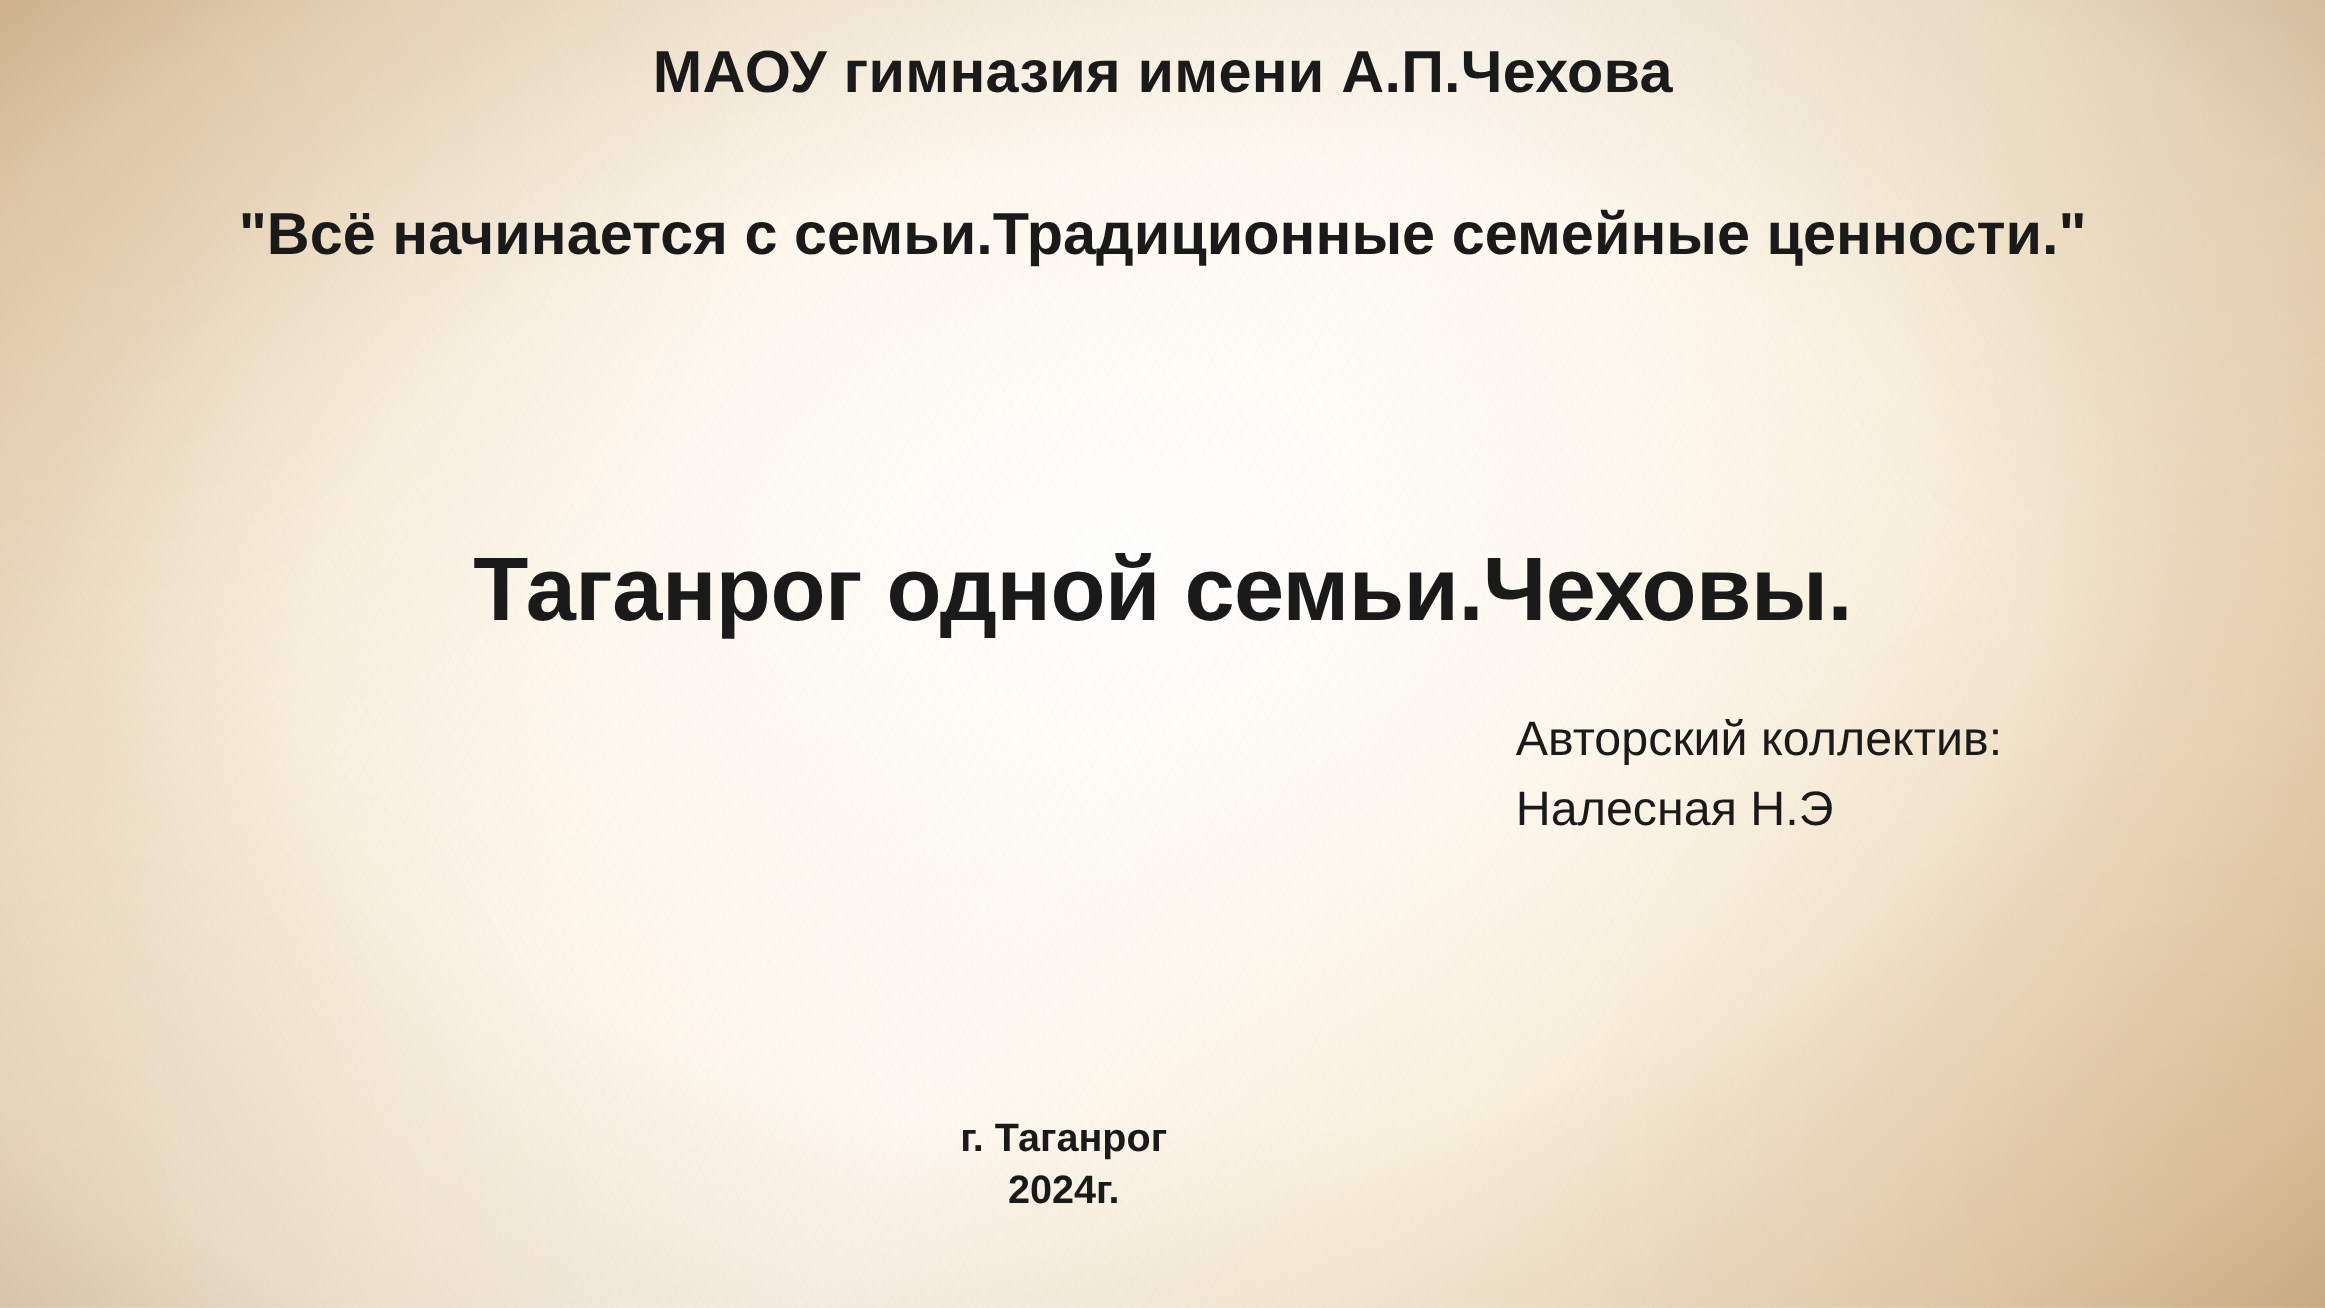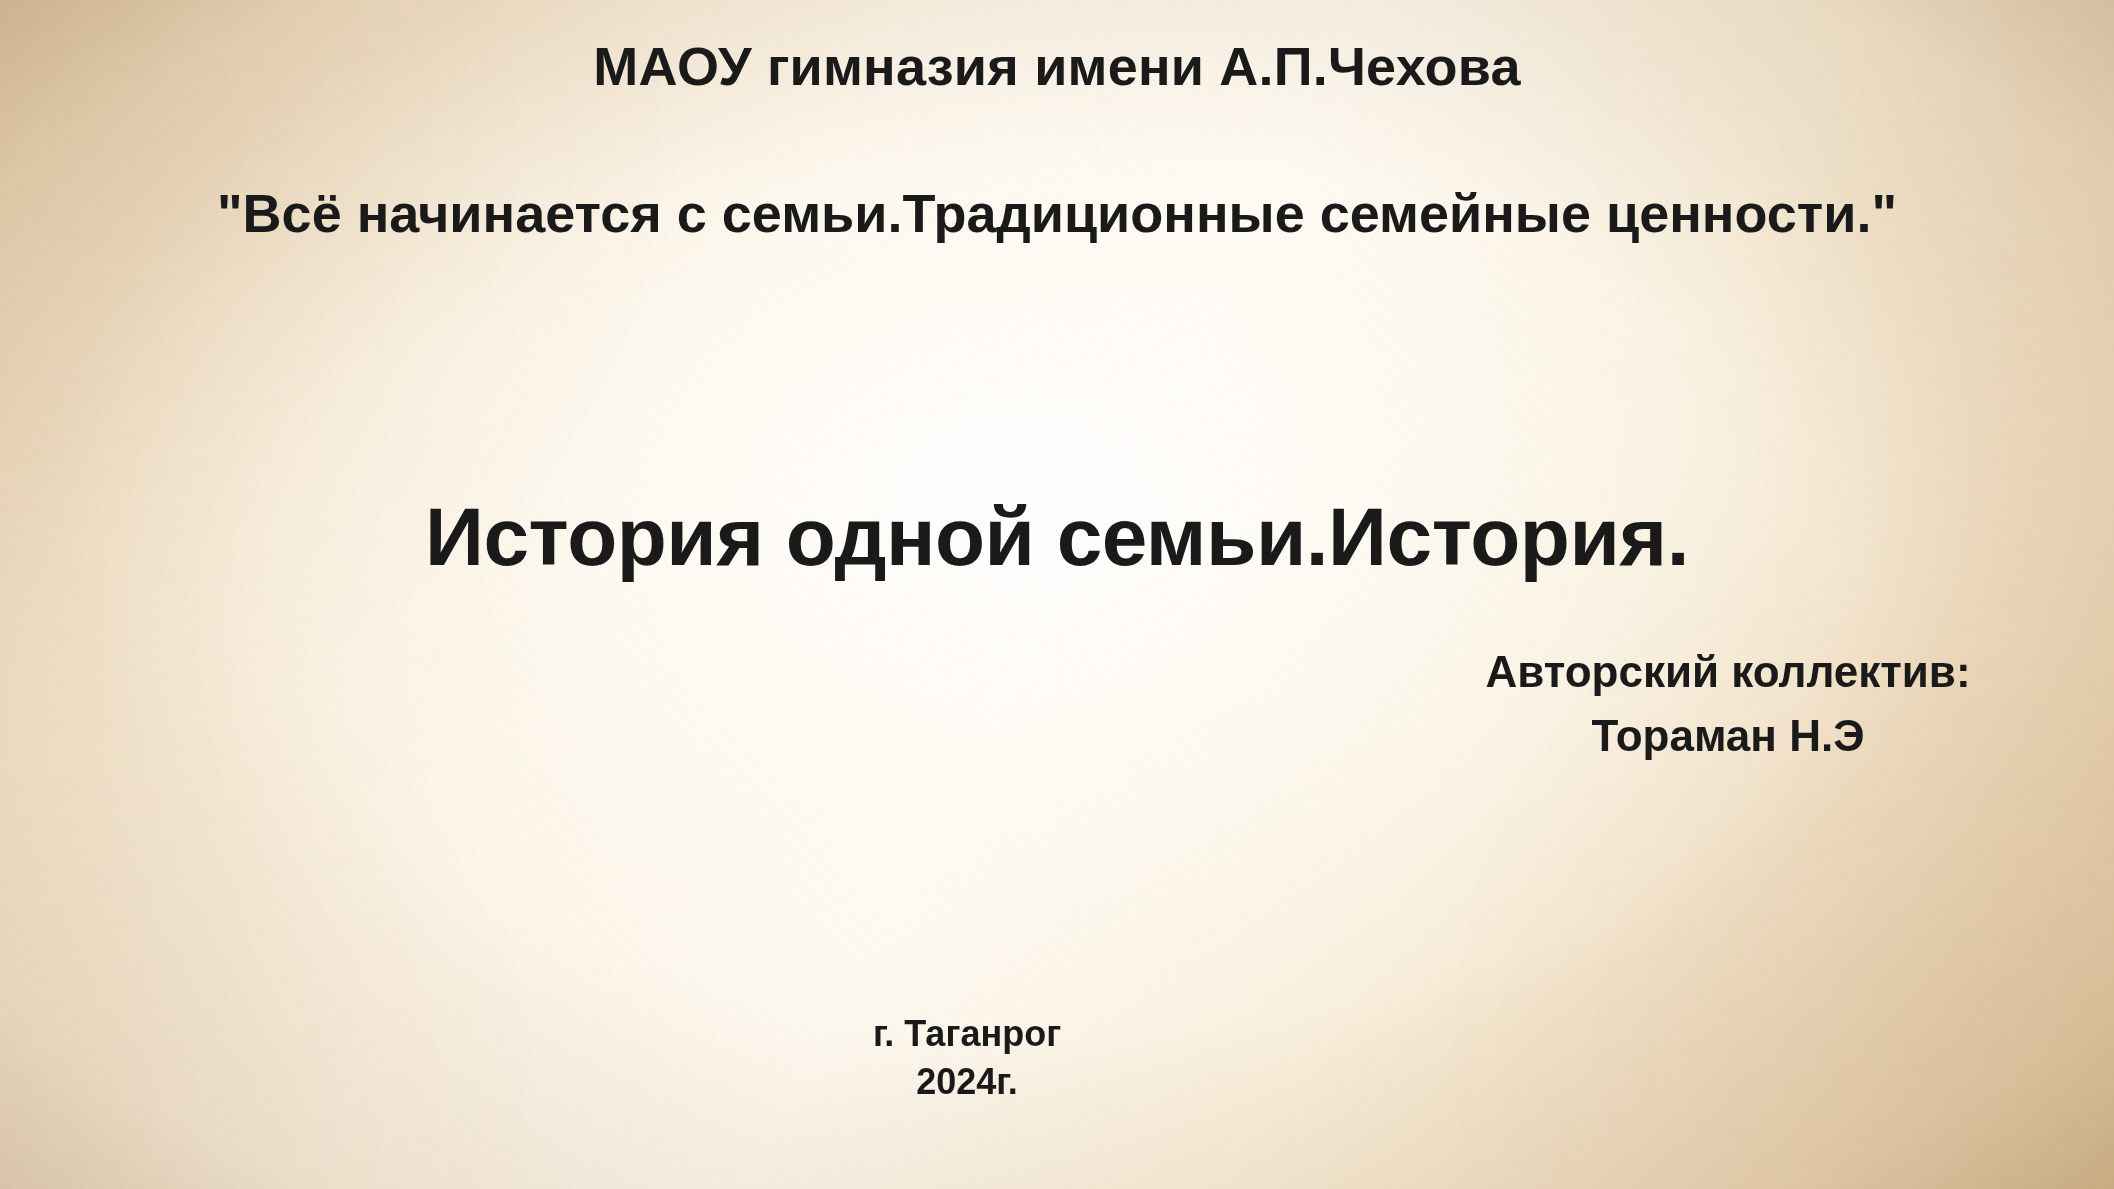--- a/index.html
+++ b/index.html
@@ -86,23 +86,23 @@
     font-size: 82px;
     font-weight: 700;
     letter-spacing: -0.5px;
   }
 
   .authors {
     position: absolute;
     top: 640px;
     left: 1378px;
     width: 700px;
-    text-align: center;
+    text-align: left;
     font-size: 44px;
-    font-weight: 700;
+    font-weight: 400;
     line-height: 1.46;
   }
   .authors div { white-space: nowrap; }
 
   .footer {
     position: absolute;
     top: 1010px;
     left: 0;
     width: 100%;
     text-align: center;
@@ -121,25 +121,25 @@
   <div class="vignette"></div>
 
   <div class="content">
 
     <div class="org-line">МАОУ гимназия имени А.П.Чехова</div>
 
     <div class="project-block">
       <span class="l2">"Всё начинается с семьи.Традиционные семейные ценности."</span>
     </div>
 
-    <div class="main-title">История одной семьи.История.</div>
+    <div class="main-title">Таганрог одной семьи.Чеховы.</div>
 
     <div class="authors">
       <div>Авторский коллектив:</div>
-      <div>Тораман Н.Э</div>
+      <div>Налесная Н.Э</div>
     </div>
 
     <div class="footer">
       <span class="city">г. Таганрог</span>
       <span class="year">2024г.</span>
     </div>
 
   </div>
 </div>
 

